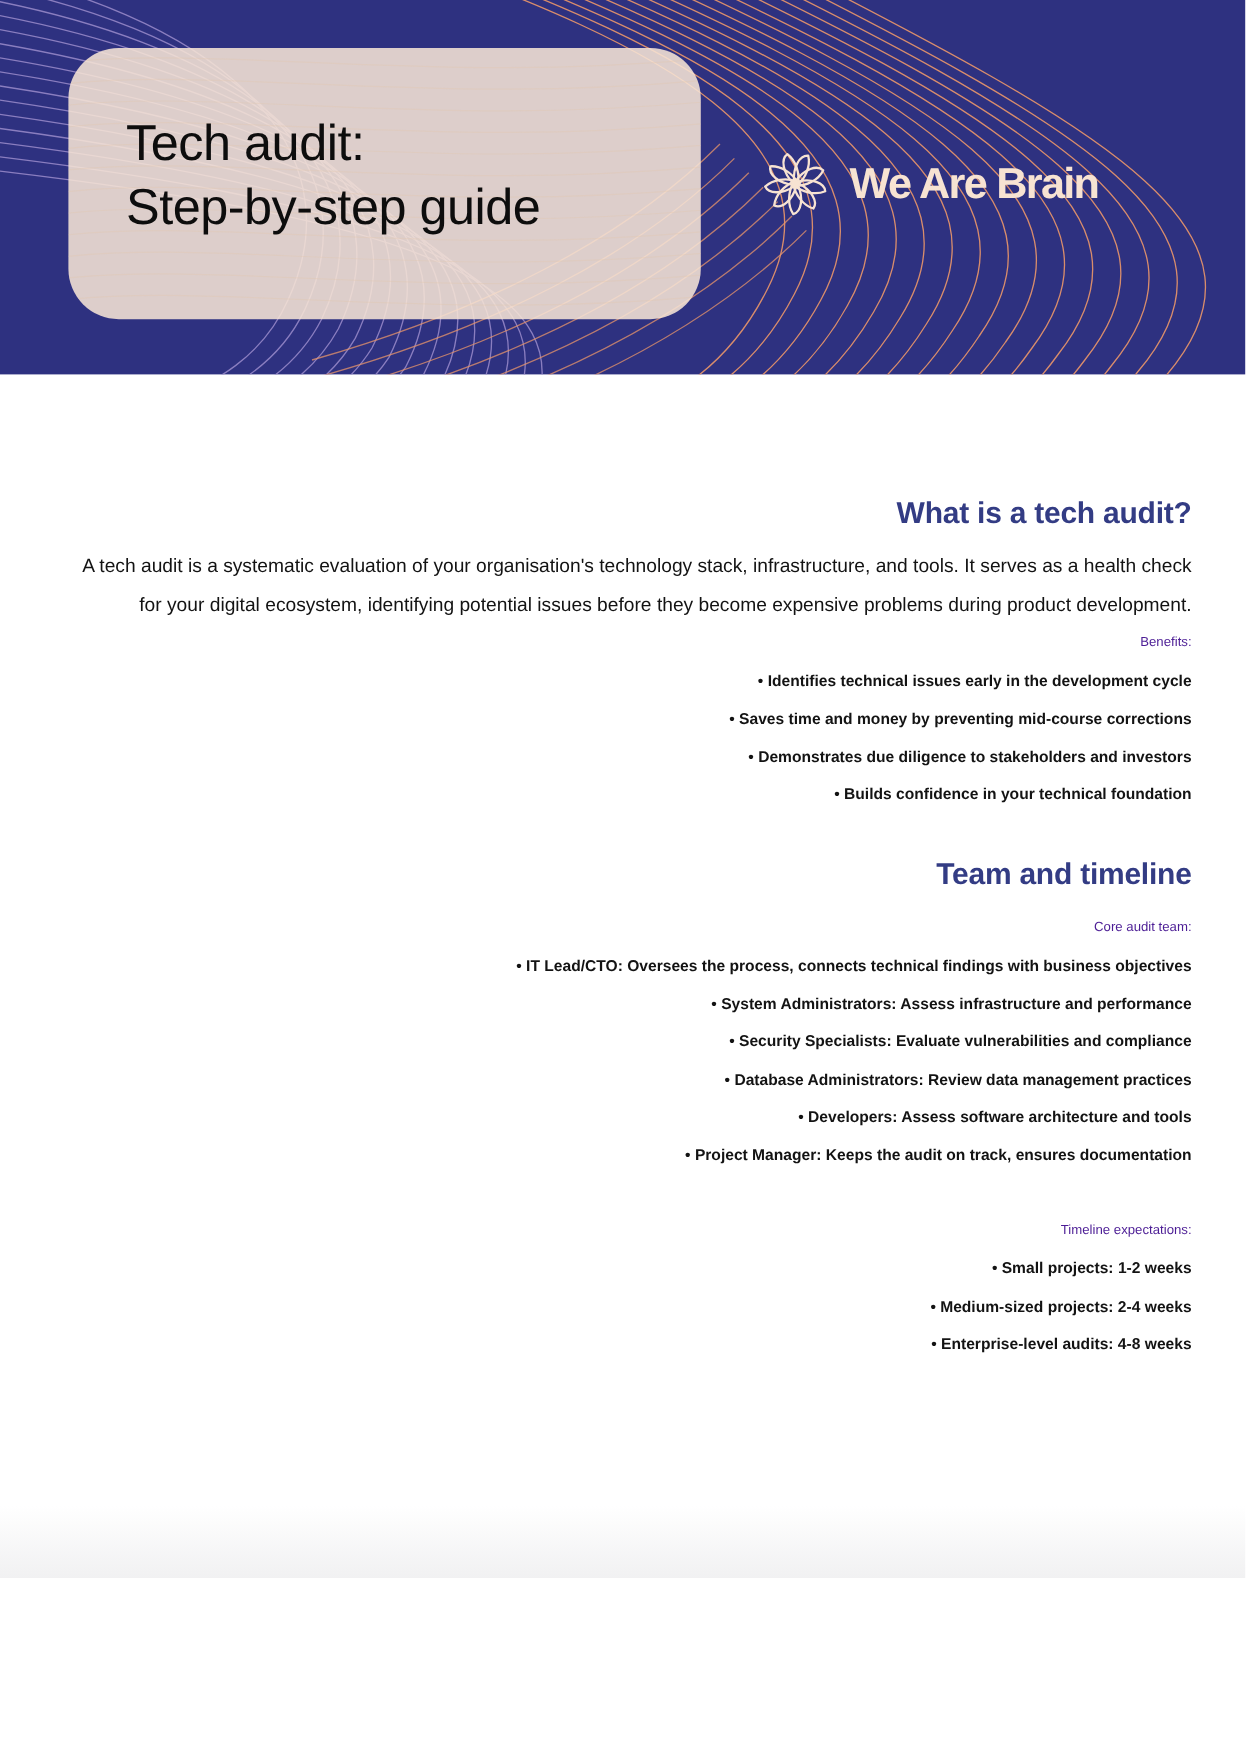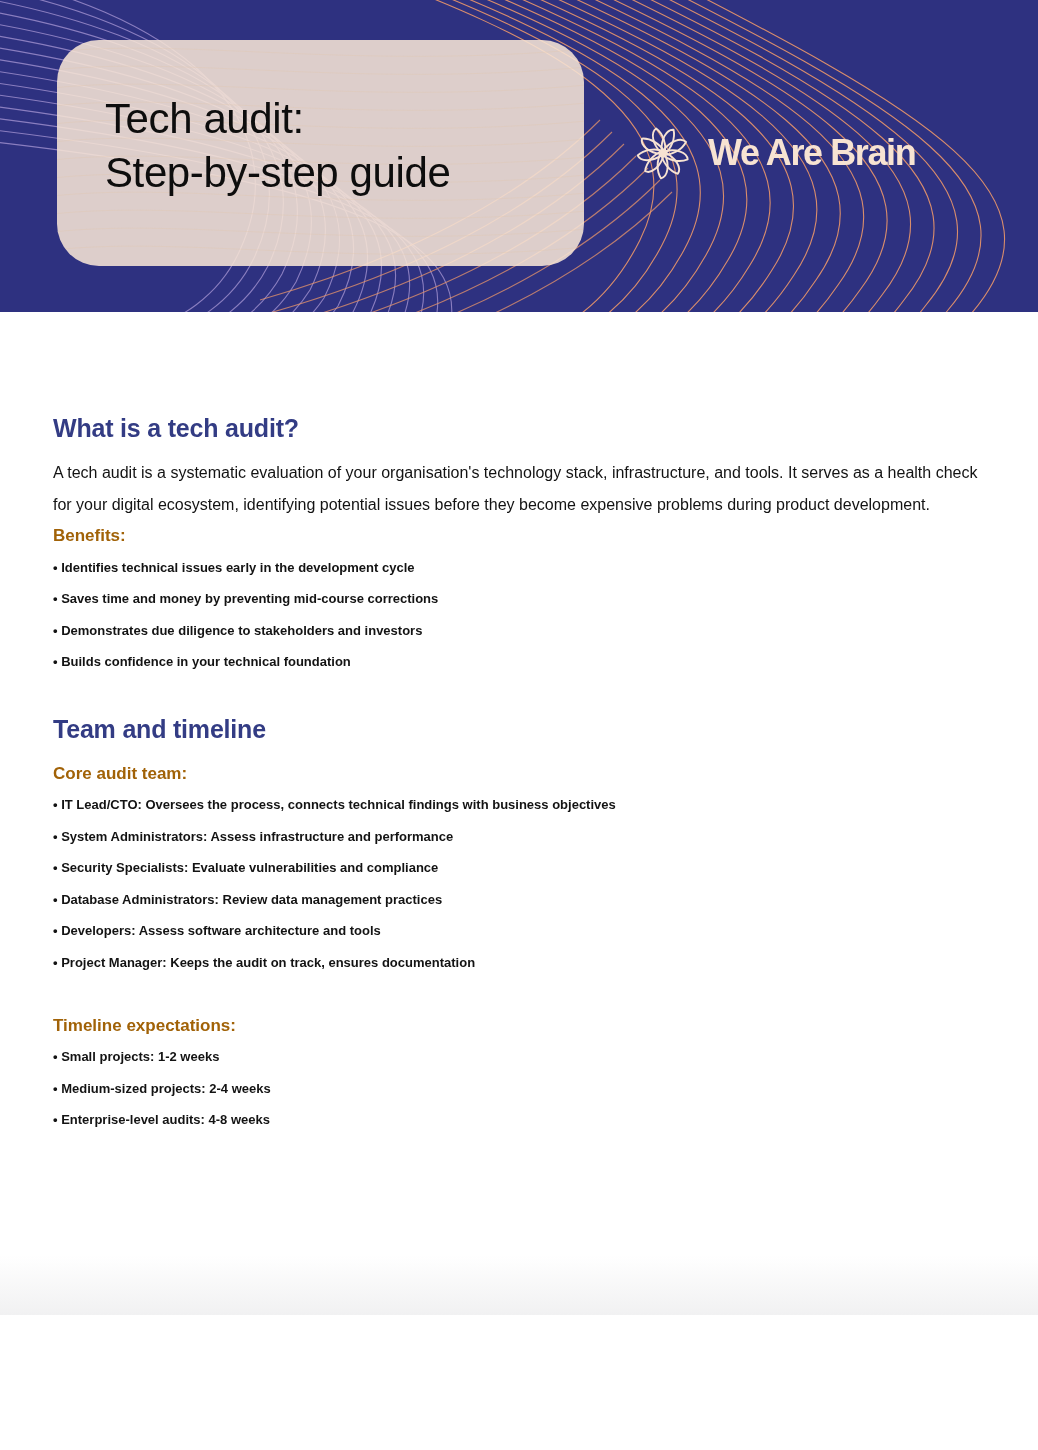--- a/index.html
+++ b/index.html
@@ -85,44 +85,44 @@
   }
 
   
   .content {
     position:absolute;
     left:53px;
     top:413px;
     width:940px;
   }
 
-  .section { margin-bottom:0; }
+  .section { margin-bottom:0;text-align:right; }
 
   h2.section-heading {
     font-size:25px;
     font-weight:700;
     color:#333c84;
     letter-spacing:-0.2px;
     margin-bottom:14px;
     line-height:1.2;
   }
 
   p.body-para {
     font-size:16px;
     line-height:31.5px;
     color:#131313;
     font-weight:400;
     margin:0;
   }
 
   .sub-label {
-    font-size:17px;
+    font-size:11px;
     line-height:31.5px;
-    color:#a16207;
-    font-weight:700;
+    color:#4c1d95;
+    font-weight:400;
   }
 
   ul.bullets { list-style:none; margin:0; padding:0; }
   ul.bullets li {
     font-size:13px;
     line-height:31.5px;
     color:#131313;
     font-weight:700;
     white-space:nowrap;
   }

